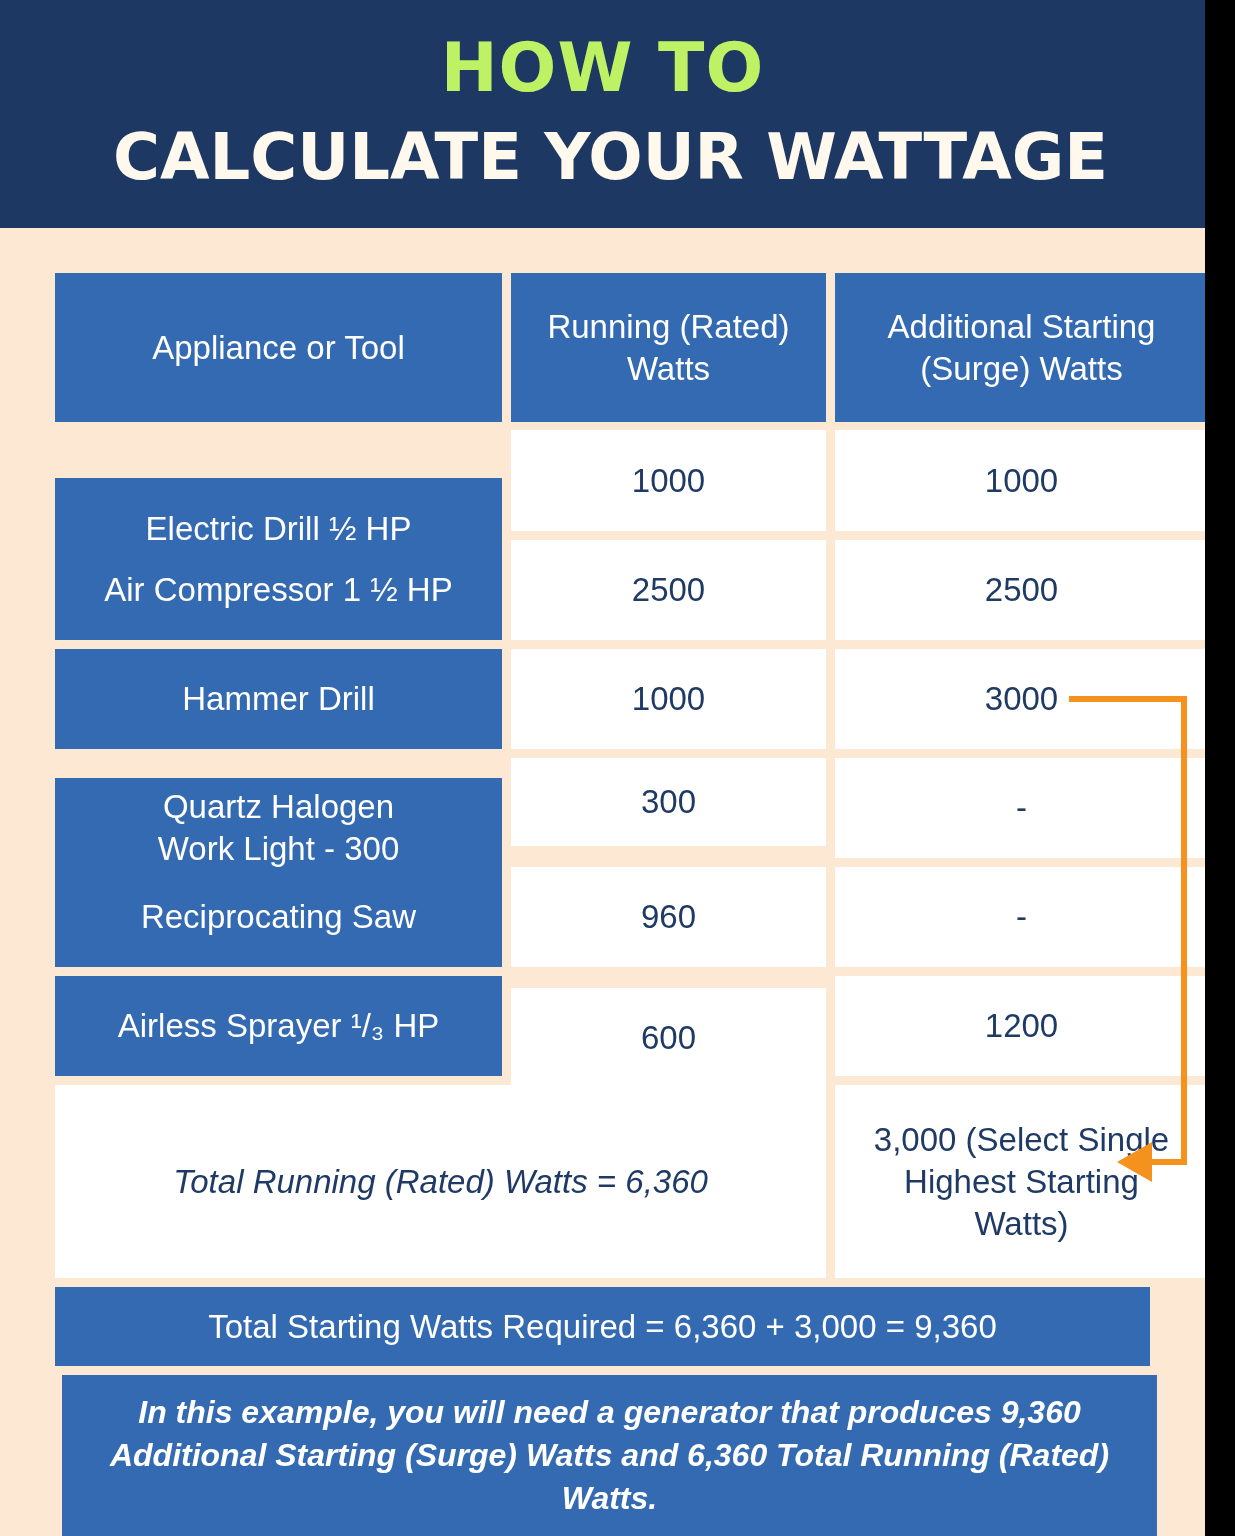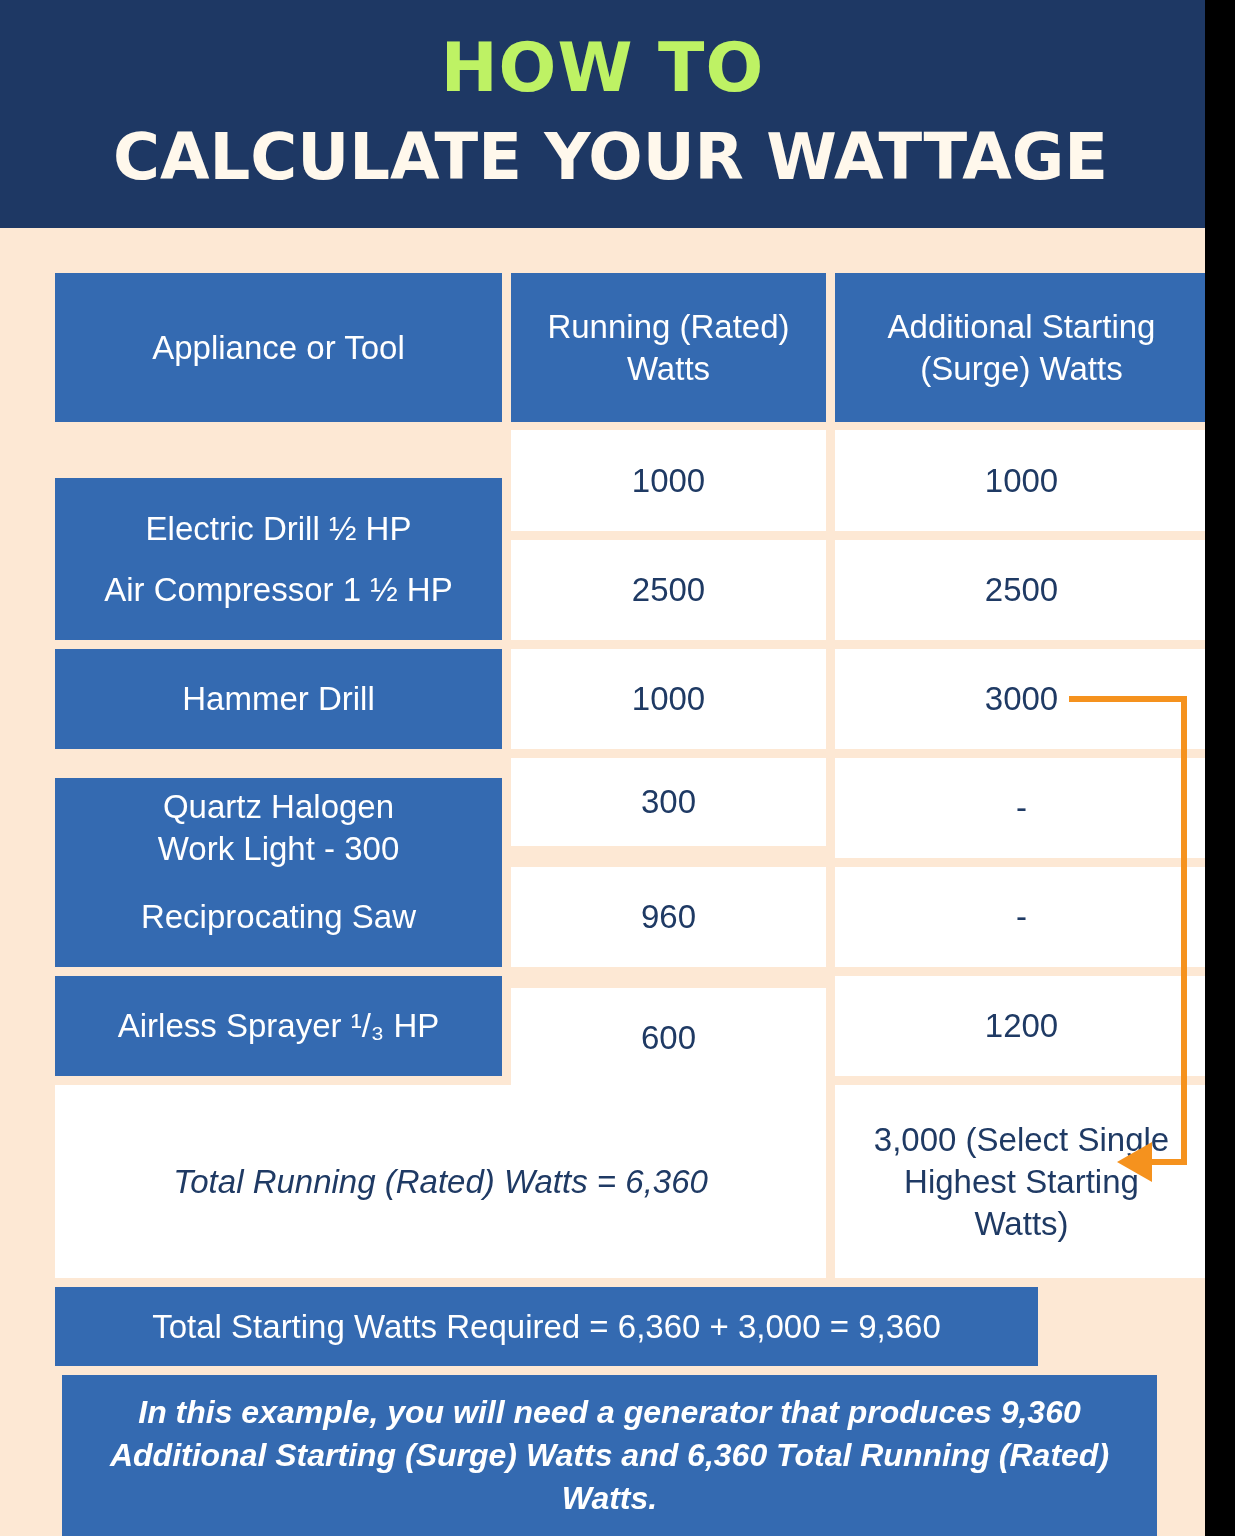--- a/index.html
+++ b/index.html
@@ -51,21 +51,21 @@
   <div class="cell white c2" style="top:867px;height:100px;">960</div>
   <div class="cell white c3" style="top:867px;height:100px;">-</div>
 
   <div class="cell blue c1" style="top:976px;height:100px;">Airless Sprayer ¹/₃ HP</div>
   <div class="cell white c2" style="top:976px;height:100px;margin-top:12px;">600</div>
   <div class="cell white c3" style="top:976px;height:100px;">1200</div>
 
   <div class="cell white" style="left:55px;width:771px;top:1085px;height:193px;font-style:italic;">Total Running (Rated) Watts = 6,360</div>
   <div class="cell white c3" style="top:1085px;height:193px;padding:0 25px;">3,000 (Select Single Highest Starting Watts)</div>
 
-  <div class="cell blue" style="left:55px;width:983px;top:1287px;height:79px;">Total Starting Watts Required = 6,360 + 3,000 = 9,360</div>
+  <div class="cell blue" style="left:55px;width:1095px;top:1287px;height:79px;">Total Starting Watts Required = 6,360 + 3,000 = 9,360</div>
 
   <div class="cell blue note" style="left:62px;width:1095px;top:1375px;height:161px;">In this example, you will need a generator that produces 9,360 Additional Starting (Surge) Watts and 6,360 Total Running (Rated) Watts.</div>
 
   <svg class="arrow" viewBox="0 0 1205 1536">
     <polyline points="1069,699 1184,699 1184,1162 1150,1162" fill="none" stroke="#f5921e" stroke-width="6"></polyline>
     <polygon points="1117,1162 1152,1142 1152,1182" fill="#f5921e"></polygon>
   </svg>
 </div>
 
 </body></html>

